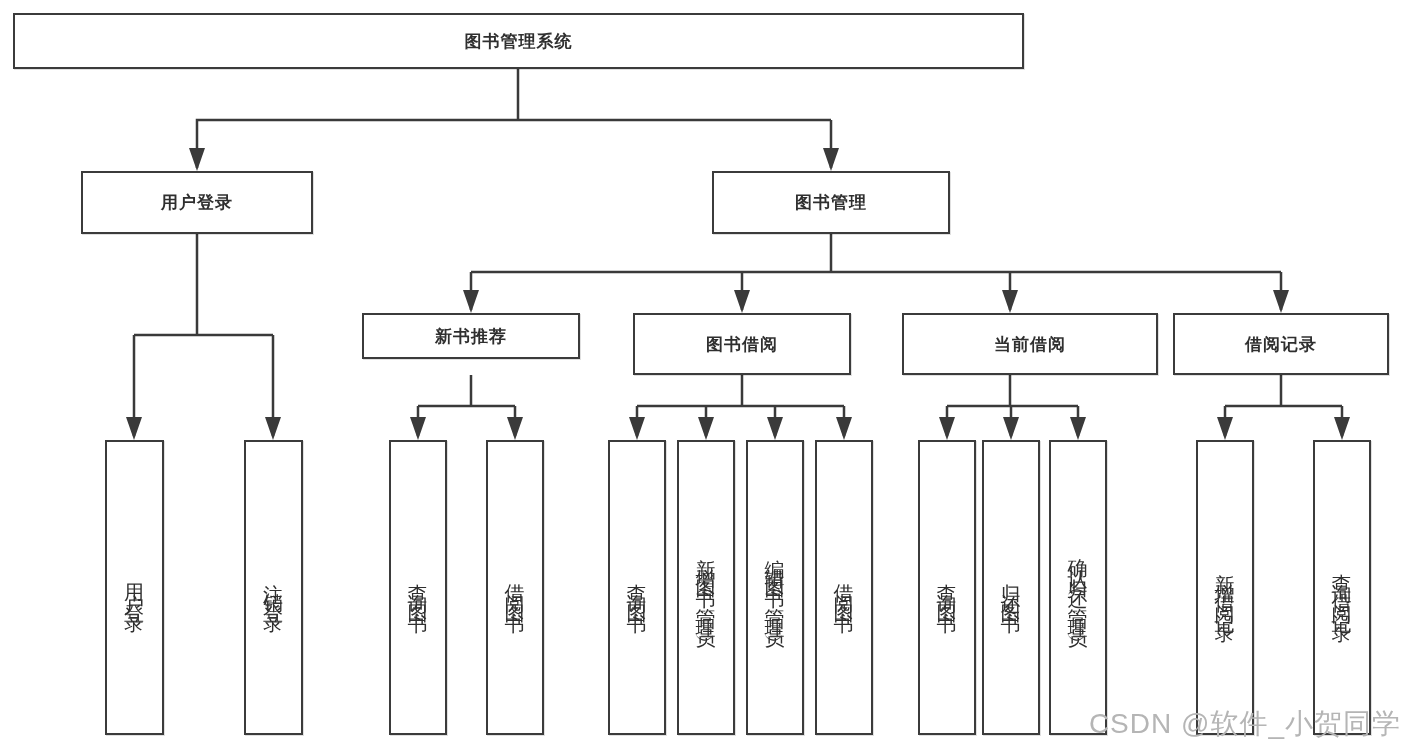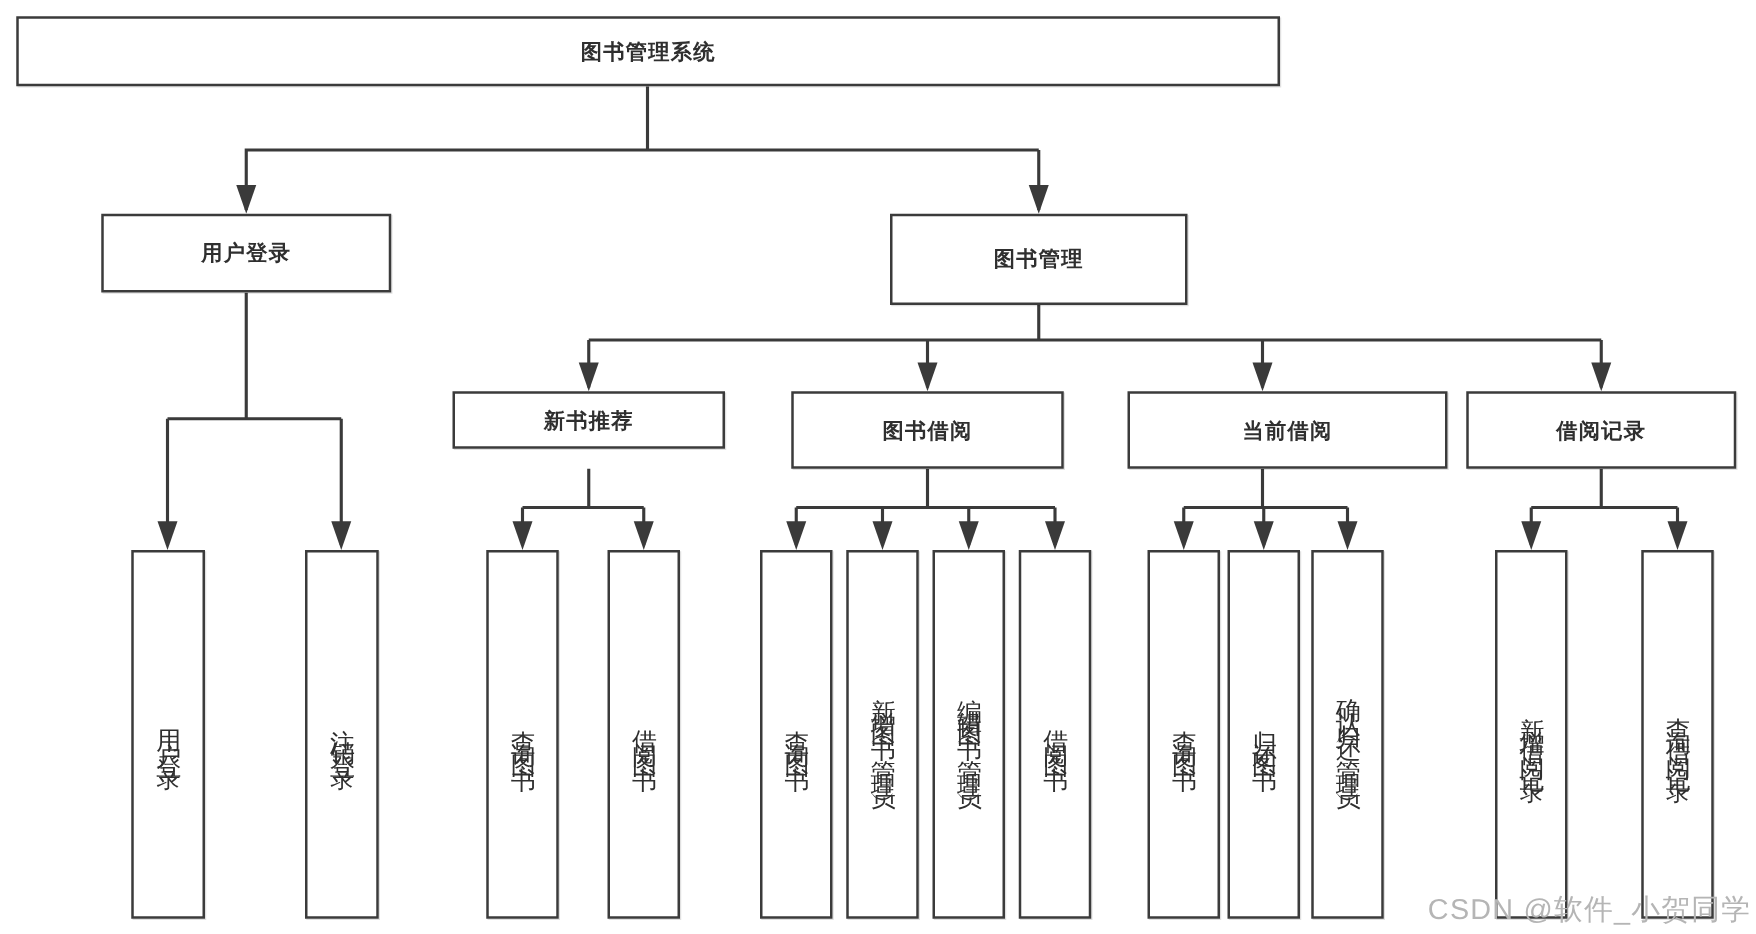--- a/index.html
+++ b/index.html
@@ -38,21 +38,21 @@
     writing-mode:vertical-rl;
     text-orientation:mixed;
     font-size:20px;
     letter-spacing:10px;
     line-height:1;
   }
   .watermark{
     position:absolute;
     right:4px;bottom:4px;
     color:var(--wm);
-    font-size:23px;
+    font-size:28px;
     letter-spacing:1px;
     white-space:nowrap;
     pointer-events:none;
   }
 </style>
 </head>
 <body>
 
 <div class="canvas">
 
@@ -93,21 +93,21 @@
     <polygon points="1334,417 1350,417 1342,440"></polygon>
   </svg>
 
   <div class="node h-node" style="left:13px;top:13px;width:1011px;height:56px;">
     <span class="lbl">图书管理系统</span>
   </div>
 
   <div class="node h-node" style="left:81px;top:171px;width:232px;height:63px;">
     <span class="lbl">用户登录</span>
   </div>
-  <div class="node h-node" style="left:712px;top:171px;width:238px;height:73px;">
+  <div class="node h-node" style="left:712px;top:171px;width:238px;height:63px;">
     <span class="lbl">图书管理</span>
   </div>
 
   <div class="node h-node" style="left:362px;top:313px;width:218px;height:46px;">
     <span class="lbl">新书推荐</span>
   </div>
   <div class="node h-node" style="left:633px;top:313px;width:218px;height:62px;">
     <span class="lbl">图书借阅</span>
   </div>
   <div class="node h-node" style="left:902px;top:313px;width:256px;height:62px;">

